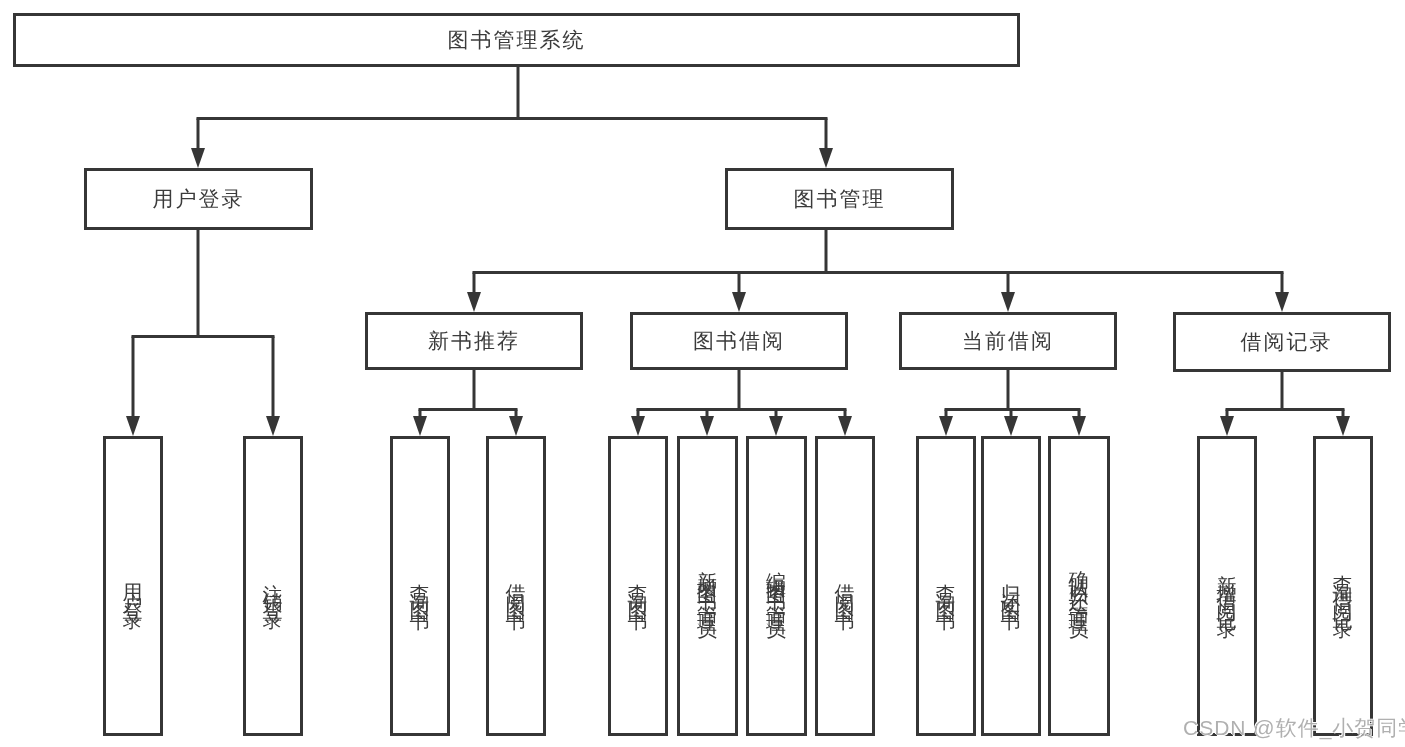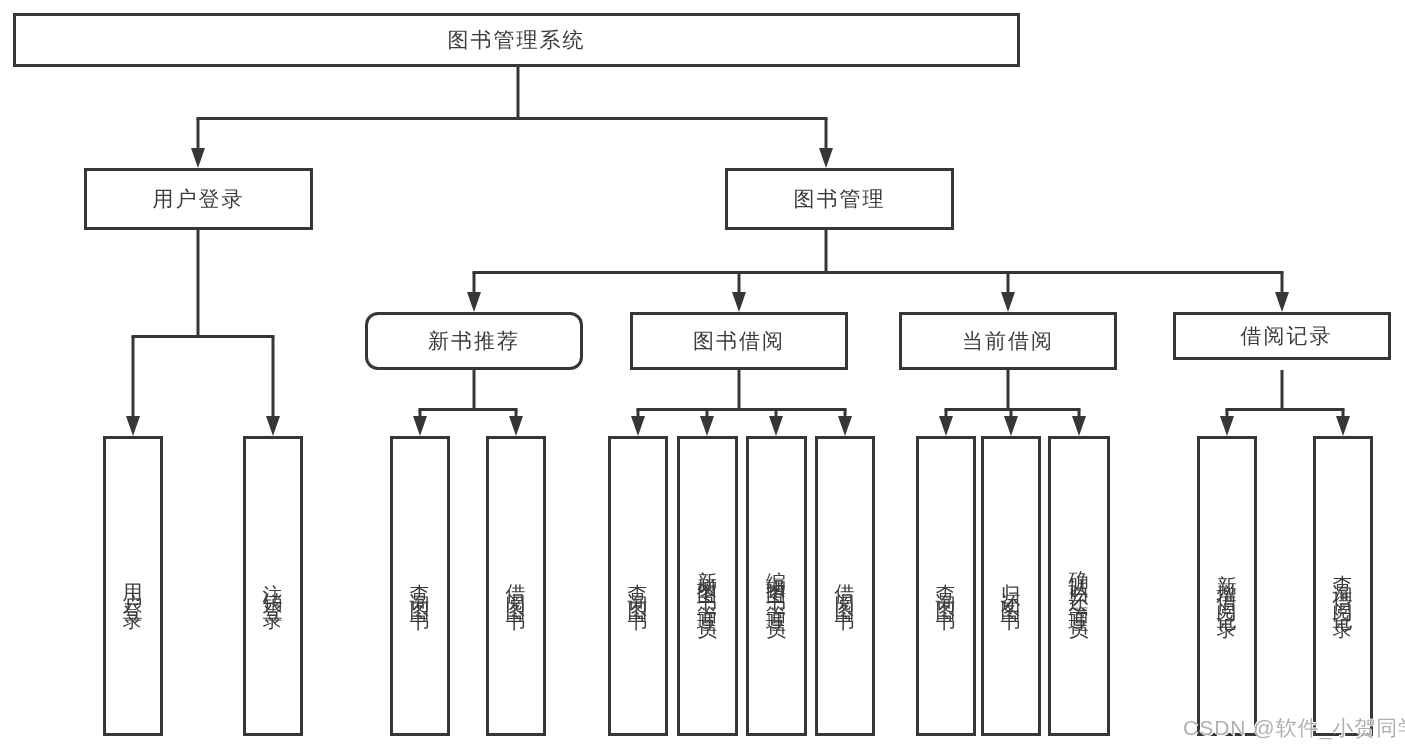--- a/index.html
+++ b/index.html
@@ -130,30 +130,30 @@
     <span>图书管理系统</span>
   </div>
 
   <div class="box" style="left:84px;top:168px;width:229px;height:62px;">
     <span>用户登录</span>
   </div>
   <div class="box" style="left:712px;top:168px;width:229px;height:62px;margin-left:13px;">
     <span>图书管理</span>
   </div>
 
-  <div class="box" style="left:365px;top:312px;width:218px;height:58px;border-radius:13px;">
+  <div class="box" style="left:365px;top:312px;width:218px;height:58px;">
     <span>新书推荐</span>
   </div>
   <div class="box" style="left:899px;top:312px;width:218px;height:58px;">
     <span>当前借阅</span>
   </div>
   <div class="box" style="left:630px;top:312px;width:218px;height:58px;">
     <span>图书借阅</span>
   </div>
-  <div class="box" style="left:1173px;top:312px;width:218px;height:48px;padding-left:9px;">
+  <div class="box" style="left:1173px;top:312px;width:218px;height:60px;padding-left:9px;">
     <span>借阅记录</span>
   </div>
 
   <div class="vbox" style="left:103px;top:436px;width:60px;height:300px;">
     <span>用户登录</span>
   </div>
   <div class="vbox" style="left:243px;top:436px;width:60px;height:300px;">
     <span>注销登录</span>
   </div>
 

